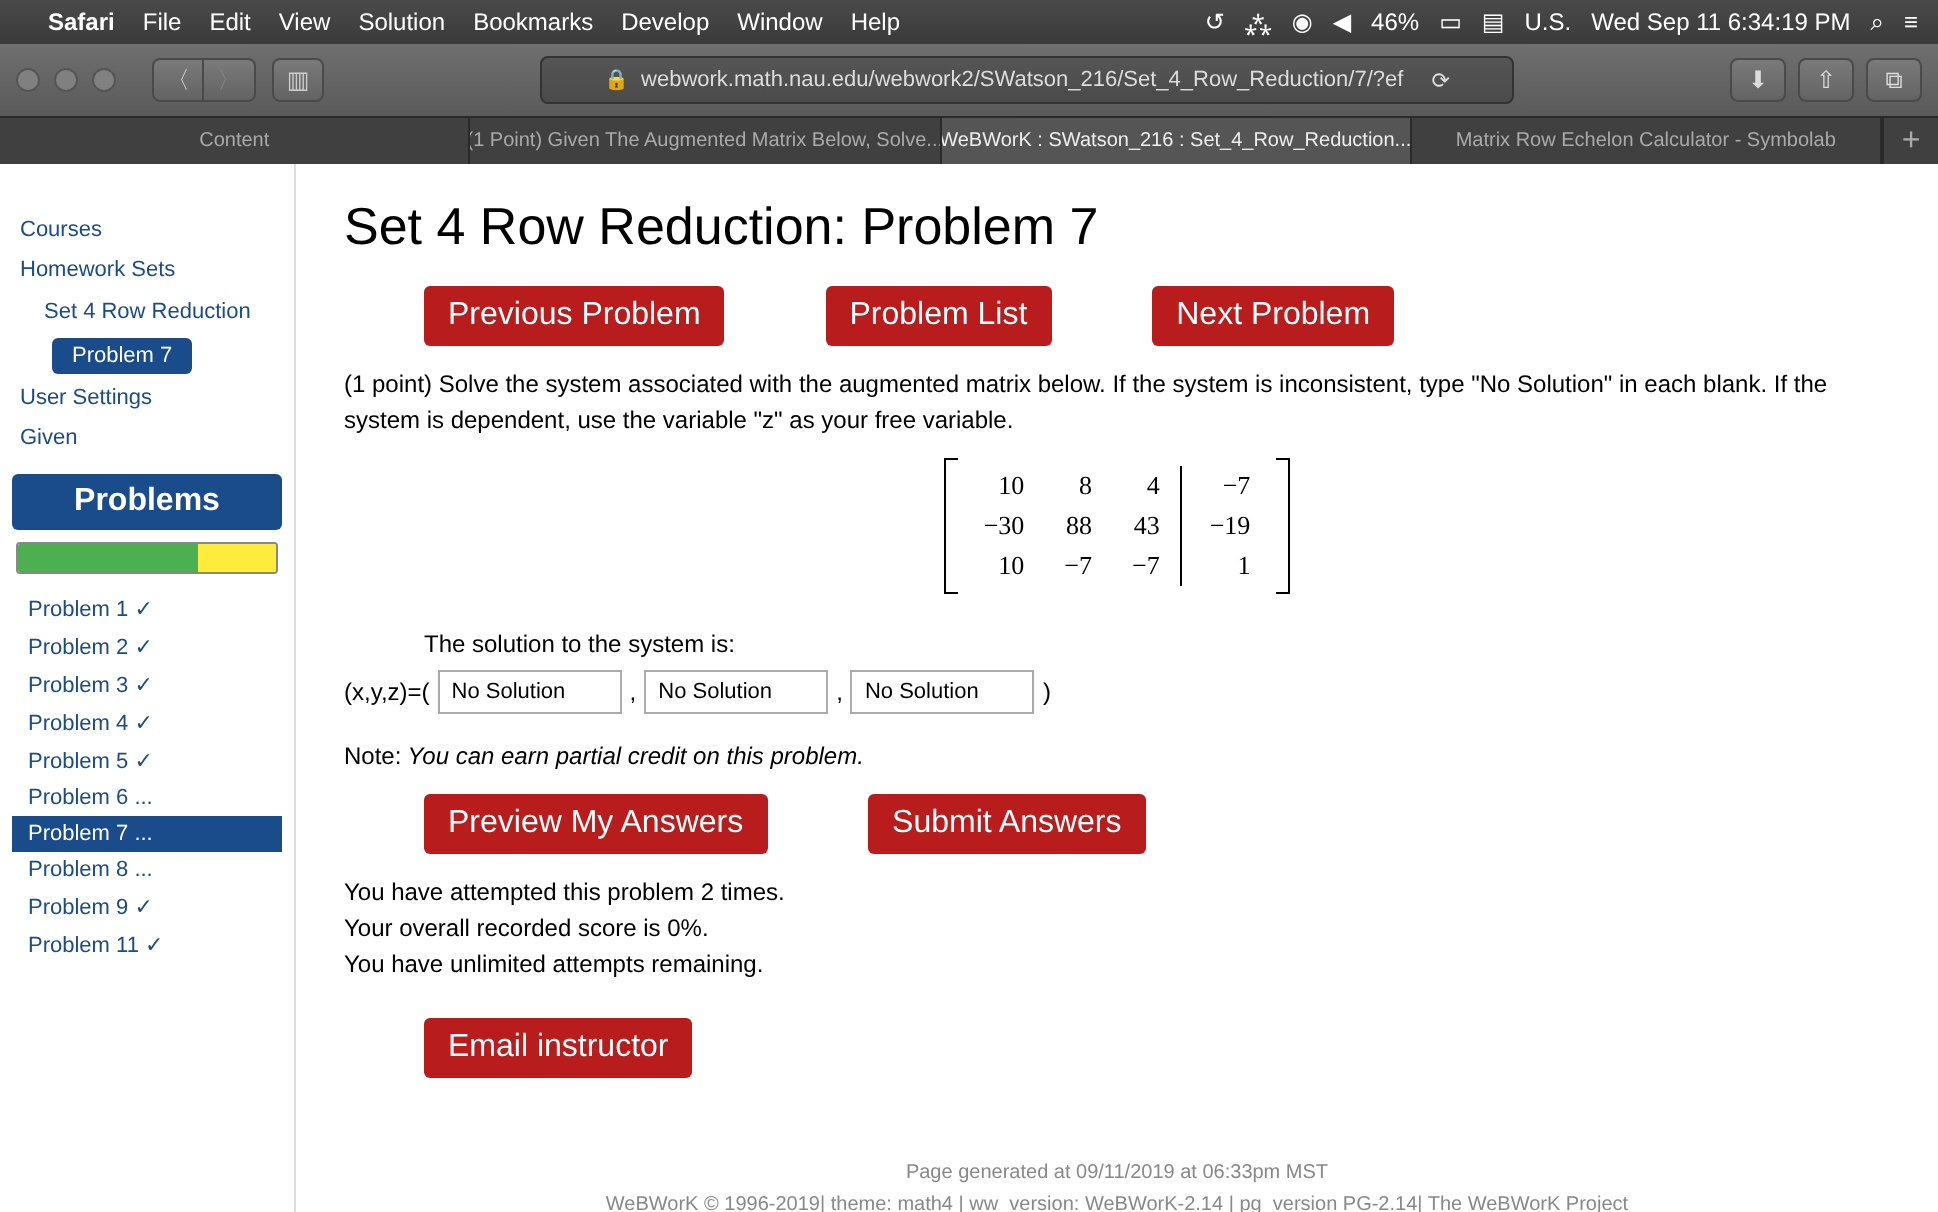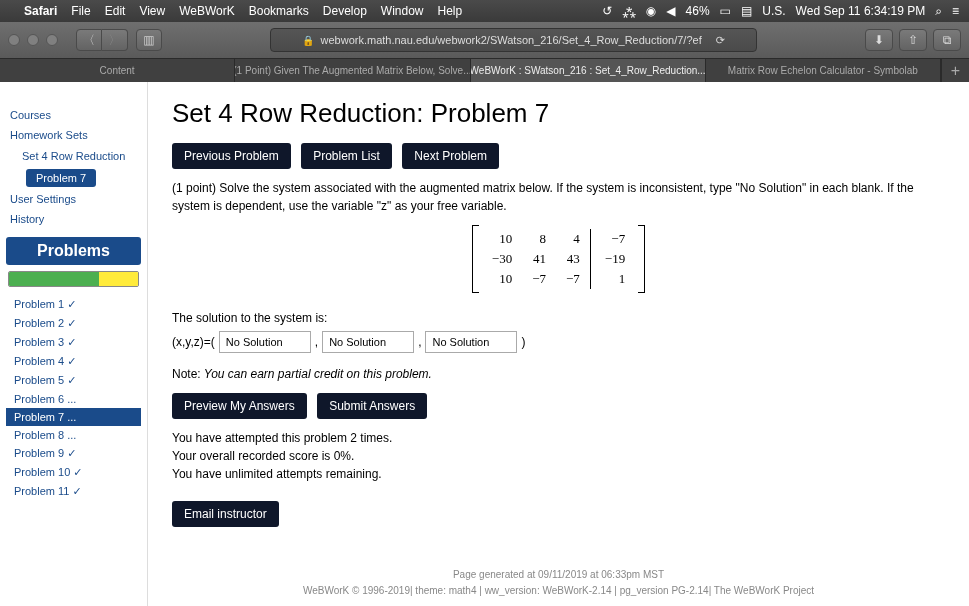--- a/index.html
+++ b/index.html
@@ -41,50 +41,50 @@
 .problems-box { margin: 8px 6px; }
 .problems-head { background: #1a4b8a; color: #fff; text-align: center; padding: 5px; border-radius: 3px; font-weight: 600; font-size: 16px; }
 .progress { display: flex; height: 16px; margin: 6px 2px 8px 2px; border: 1px solid #888; border-radius: 2px; overflow: hidden; }
 .prog-green { background: #4caf50; flex: 0 0 70%; }
 .prog-yellow { background: #ffeb3b; flex: 0 0 30%; }
 .prob-item { color: #1a4b8a; padding: 3px 8px; font-size: 11px; cursor: pointer; }
 .prob-item.current { background: #1a4b8a; color: #fff; }
 
 .main { flex: 1; padding: 10px 24px 10px 24px; overflow-y: auto; }
 h1 { font-size: 26px; font-weight: 400; margin: 6px 0 14px 0; }
-.btn { background: #0f172a; color: #fff; border: none; padding: 6px 12px; border-radius: 3px; font-size: 12px; cursor: pointer; margin-right: 6px; }
+.btn { background: #b91c1c; color: #fff; border: none; padding: 6px 12px; border-radius: 3px; font-size: 16px; cursor: pointer; margin-right: 6px; margin-left: 40px; }
 .btn-row { margin-bottom: 10px; }
 .instruct { font-size: 12px; margin: 10px 0 8px 0; line-height: 1.5; }
 .matrix-wrap { display: flex; justify-content: center; margin: 10px 0 18px 0; font-size: 13px; }
 .matrix { position: relative; padding: 4px 10px; }
 .matrix::before, .matrix::after { content: ""; position: absolute; top: 0; bottom: 0; width: 6px; border: 1.5px solid #000; }
 .matrix::before { left: 0; border-right: none; }
 .matrix::after { right: 0; border-left: none; }
 .matrix table { border-collapse: collapse; }
 .matrix td { padding: 2px 10px; text-align: right; font-family: "Times New Roman", serif; }
 .matrix td.aug { border-left: 1.5px solid #000; padding-left: 14px; }
-.sol-label { font-size: 12px; margin-top: 6px; }
+.sol-label { font-size: 12px; margin-top: 6px; margin-left: 40px; }
 .sol-row { font-size: 12px; margin: 6px 0 14px 0; display: flex; align-items: center; gap: 4px; }
 .sol-row input { width: 92px; height: 22px; border: 1px solid #aaa; padding: 0 6px; font-size: 11px; }
 .note { font-size: 12px; margin: 6px 0 12px 0; }
 .note strong { font-weight: 400; }
 .status-lines { font-size: 12px; line-height: 1.5; margin: 8px 0 18px 0; }
 .footer { text-align: center; font-size: 10px; color: #888; margin-top: 40px; line-height: 1.6; }
 </style>
 </head>
 <body>
 
 <div class="menubar">
   <div class="menubar-left">
     <span class="apple-logo"></span>
     <span class="bold">Safari</span>
     <span>File</span>
     <span>Edit</span>
     <span>View</span>
-    <span>WeBWorK</span>
+    <span>Solution</span>
     <span>Bookmarks</span>
     <span>Develop</span>
     <span>Window</span>
     <span>Help</span>
   </div>
   <div class="menubar-right">
     <span>↺</span>
     <span>⁂</span>
     <span>◉</span>
     <span>◀</span>
@@ -137,38 +137,37 @@
   <div class="tab-add">+</div>
 </div>
 
 <div class="page">
   <div class="sidebar">
     <div class="side-link">Courses</div>
     <div class="side-link">Homework Sets</div>
     <div class="side-link side-sub" style="line-height:1.3">Set 4 Row Reduction</div>
     <div class="side-pill">Problem 7</div>
     <div class="side-link">User Settings</div>
-    <div class="side-link">History</div>
+    <div class="side-link">Given</div>
 
     <div class="problems-box">
       <div class="problems-head">Problems</div>
       <div class="progress">
         <div class="prog-green"></div>
         <div class="prog-yellow"></div>
       </div>
       <div class="prob-item">Problem 1 ✓</div>
       <div class="prob-item">Problem 2 ✓</div>
       <div class="prob-item">Problem 3 ✓</div>
       <div class="prob-item">Problem 4 ✓</div>
       <div class="prob-item">Problem 5 ✓</div>
       <div class="prob-item">Problem 6 ...</div>
       <div class="prob-item current">Problem 7 ...</div>
       <div class="prob-item">Problem 8 ...</div>
       <div class="prob-item">Problem 9 ✓</div>
-      <div class="prob-item">Problem 10 ✓</div>
       <div class="prob-item">Problem 11 ✓</div>
     </div>
   </div>
 
   <div class="main">
     <h1>Set 4 Row Reduction: Problem 7</h1>
     <div class="btn-row">
       <button class="btn">Previous Problem</button>
       <button class="btn">Problem List</button>
       <button class="btn">Next Problem</button>
@@ -180,21 +179,21 @@
         <table>
           <tbody>
               <tr>
                 <td>10</td>
                 <td>8</td>
                 <td>4</td>
                 <td class="aug">−7</td>
               </tr>
           <tr>
                 <td>−30</td>
-                <td>41</td>
+                <td>88</td>
                 <td>43</td>
                 <td class="aug">−19</td>
               </tr>
           <tr>
                 <td>10</td>
                 <td>−7</td>
                 <td>−7</td>
                 <td class="aug">1</td>
               </tr>
         </tbody>

